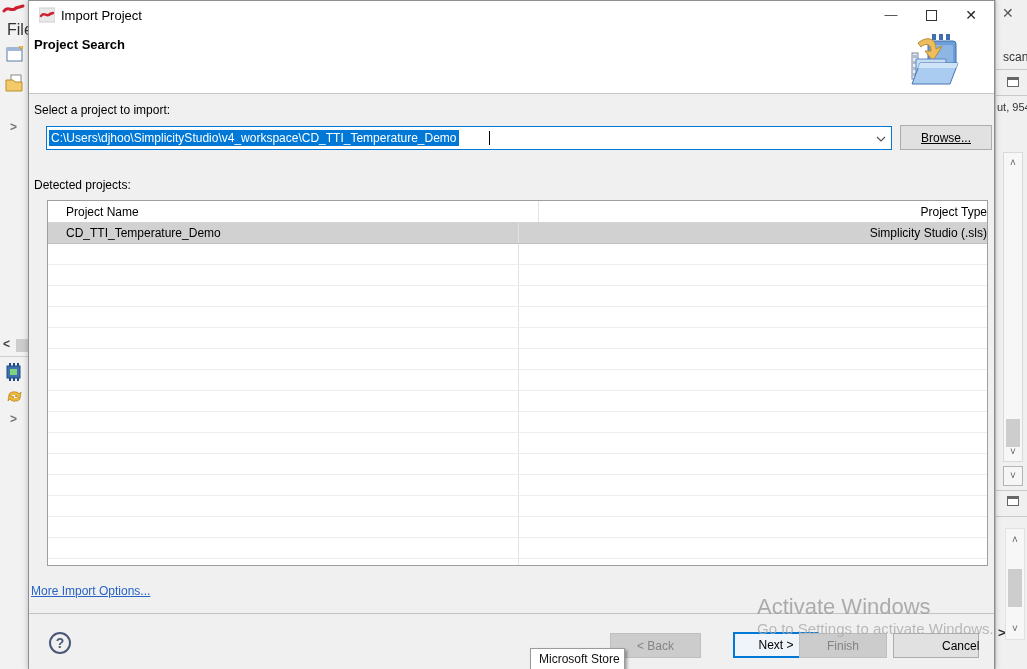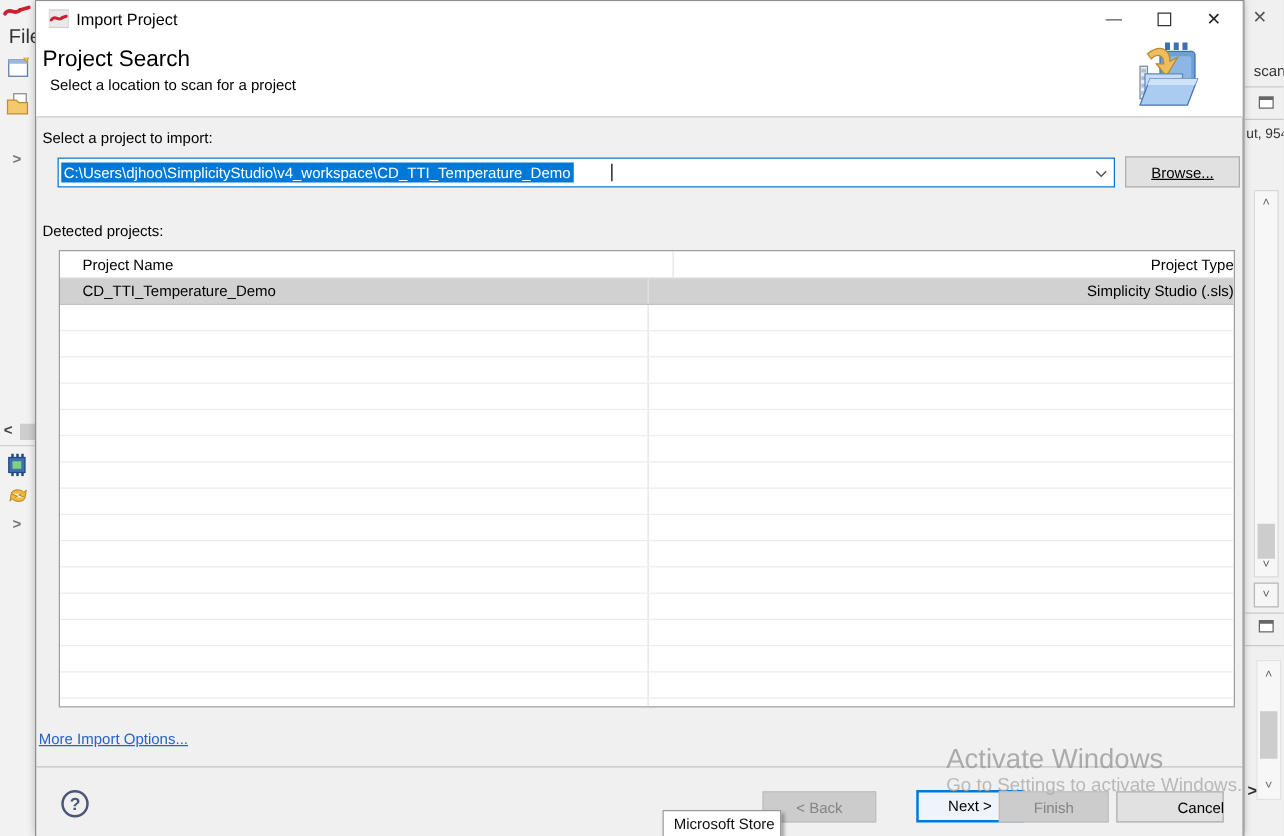--- a/index.html
+++ b/index.html
@@ -33,21 +33,21 @@
   }
   .titlebar { position:absolute; left:0; top:0; width:100%; height:28px; background:#ffffff; }
   .titlebar .title { position:absolute; left:32px; top:7px; font-size:13px; color:#000; }
   .winbtn { position:absolute; top:0; width:34px; height:28px; text-align:center; line-height:28px; color:#222; cursor:default; }
   .winbtn.min { right:86px; font-size:13px; color:#444; }
   .winbtn.max { right:46px; }
   .winbtn.max .box { display:inline-block; width:11px; height:11px; border:1px solid #333; vertical-align:middle; }
   .winbtn.close { right:6px; font-size:14px; }
 
   .hdr { position:absolute; left:0; top:28px; width:100%; height:65px; background:#ffffff; border-bottom:1px solid #c6c6c6; }
-  .hdr-title { position:absolute; left:5px; top:8px; font-size:18px; font-weight:normal; }
+  .hdr-title { position:absolute; left:5px; top:8px; font-size:13px; font-weight:bold; }
   .hdr-sub { position:absolute; left:11px; top:32px; font-size:12px; }
   .hdr-icon { position:absolute; right:32px; top:2px; }
 
   .lbl-path { position:absolute; left:5px; top:102px; }
   .combo {
     position:absolute; left:17px; top:125px; width:846px; height:24px;
     background:#fff; border:1px solid #0078d7; display:flex; align-items:center;gap:30px;
   }
   .combo .sel { background:#0078d7; color:#fff; padding:1px 2px; margin-left:2px; white-space:nowrap; }
   .combo .caret { width:1px; height:14px; background:#000; }
@@ -170,21 +170,20 @@
         <path d="M11 7 L14 6" stroke="#cc1f2f" stroke-width="2.4" fill="none" stroke-linecap="round"></path>
       </svg>
       <span class="title">Import Project</span>
       <div class="winbtn min">—</div>
       <div class="winbtn max"><span class="box"></span></div>
       <div class="winbtn close">✕</div>
     </div>
 
     <div class="hdr">
       <div class="hdr-title">Project Search</div>
-      <div class="hdr-sub">Select a location to scan for a project</div>
       <svg class="hdr-icon" width="60" height="58" viewBox="0 0 60 58">
         <rect x="26" y="10" width="28" height="26" rx="3" fill="#6f9fd8" stroke="#3f6fae"></rect>
         <rect x="30" y="3" width="4" height="6" fill="#3f6fae"></rect>
           <rect x="37" y="3" width="4" height="6" fill="#3f6fae"></rect>
           <rect x="44" y="3" width="4" height="6" fill="#3f6fae"></rect>
         <rect x="29" y="14" width="22" height="18" rx="2" fill="#8db6e4"></rect>
         <rect x="10" y="22" width="6" height="26" fill="#e8edf4" stroke="#7d8aa0"></rect>
         <rect x="11" y="24" width="4" height="3" fill="#aebdd0"></rect>
           <rect x="11" y="30" width="4" height="3" fill="#aebdd0"></rect>
           <rect x="11" y="36" width="4" height="3" fill="#aebdd0"></rect>

